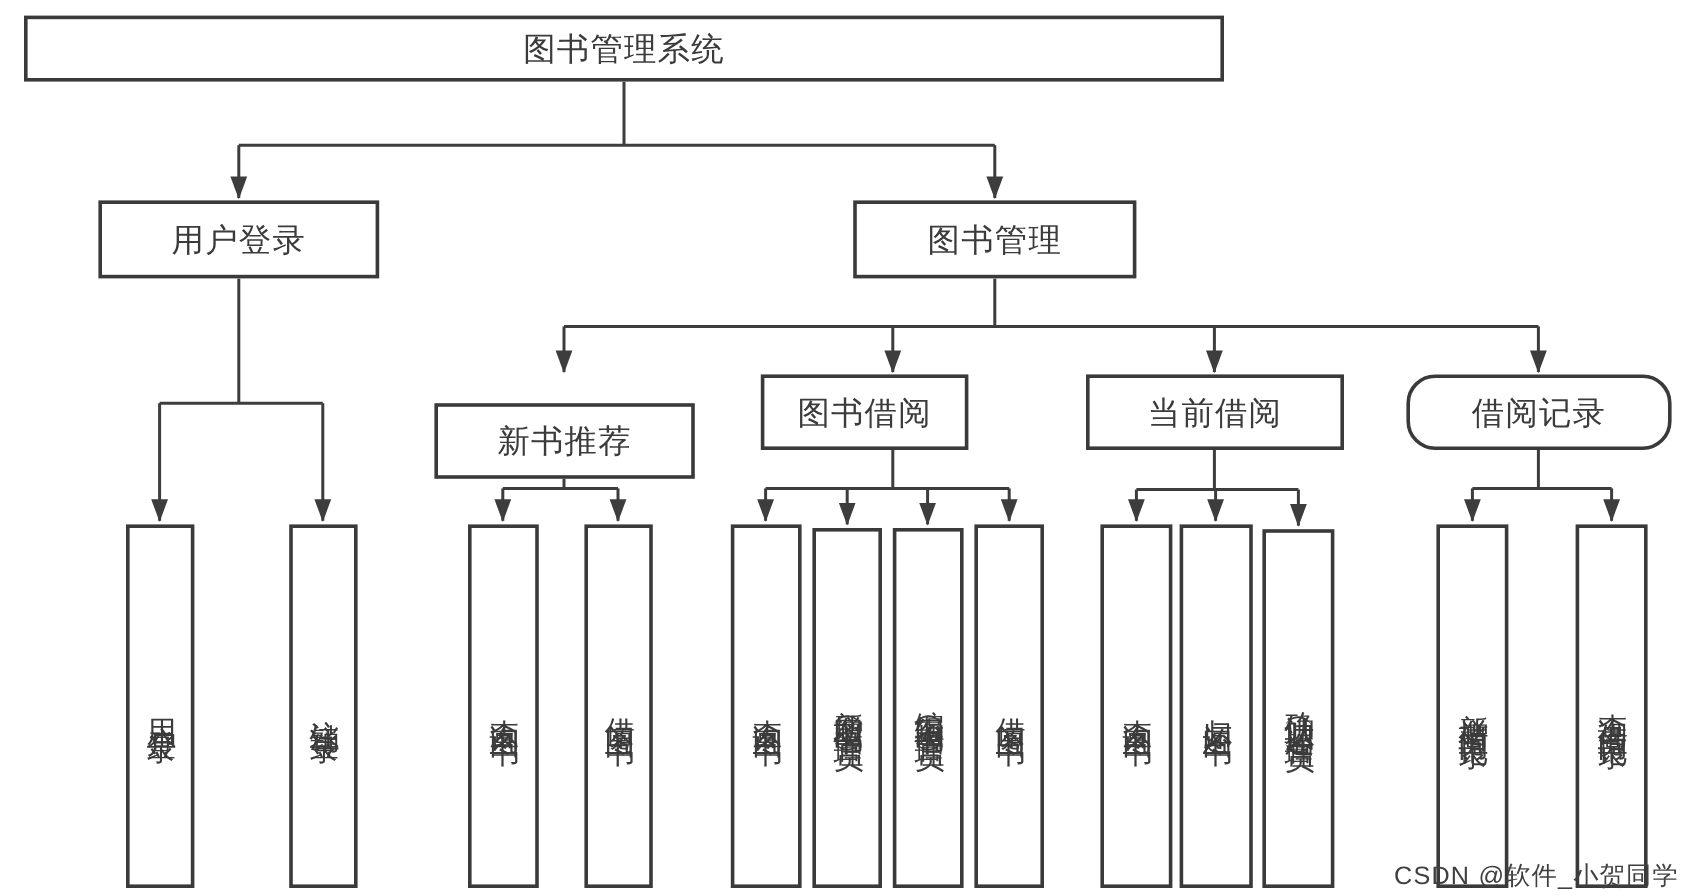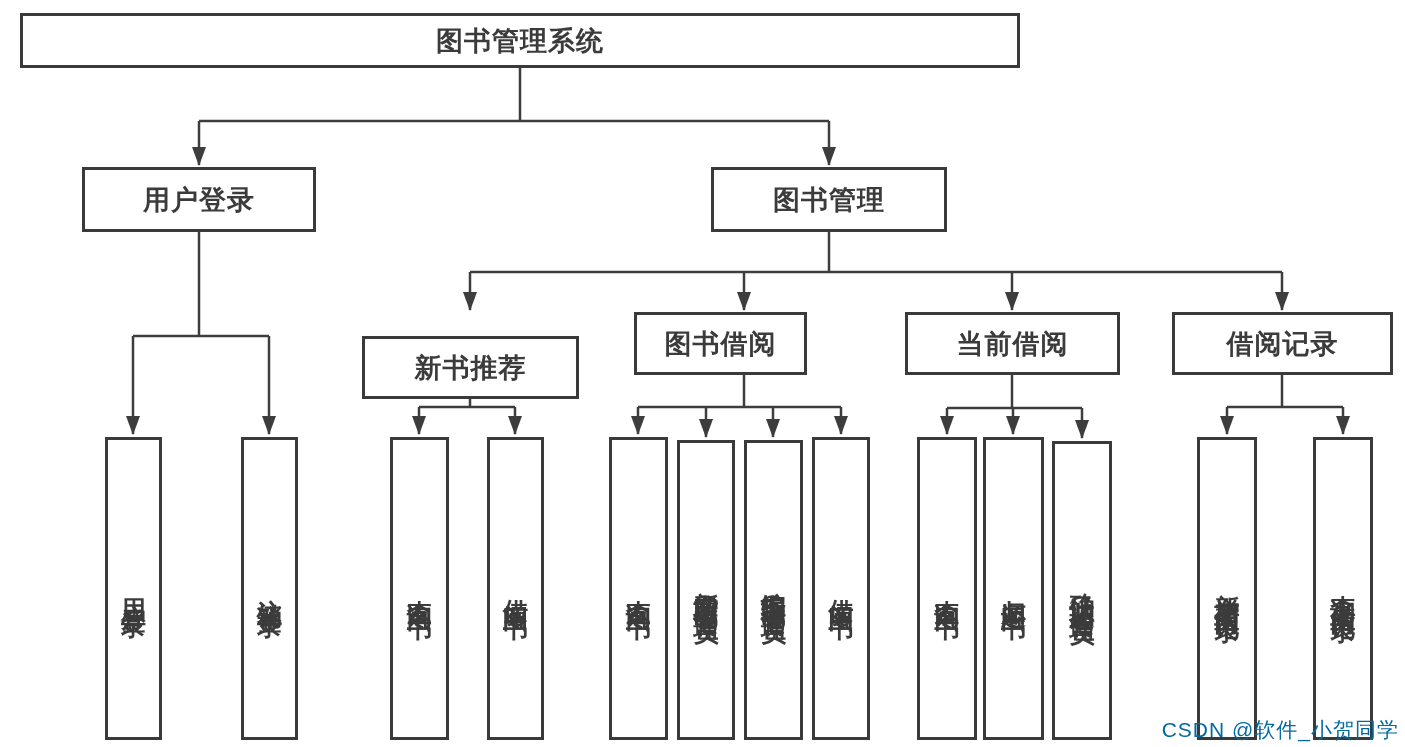--- a/index.html
+++ b/index.html
@@ -25,40 +25,39 @@
   .hbox, .vbox {
     position: absolute;
     box-sizing: border-box;
     background: #ffffff;
     border: 3px solid #3a3a3a;
     color: #3b3b3b;
     display: flex;
     align-items: center;
     justify-content: center;
     text-align: center;
-    font-weight: bold;
   }
   .hbox {
     font-size: 27px;
     letter-spacing: 1px;
     white-space: nowrap;
   }
   .vbox {
     writing-mode: vertical-rl;
     font-size: 25px;
     letter-spacing: 5px;
     line-height: 1;
   }
   #watermark {
     position: absolute;
     right: 6px;
     bottom: 3px;
     font-size: 21px;
     letter-spacing: 1px;
-    color: #0369a1;
+    color: #404040;
     white-space: nowrap;
     z-index: 5;
     text-align: center;
   }
   .cl {
     stroke: #3d3d3d;
     stroke-width: 2.5;
     fill: none;
   }
 </style>
@@ -111,21 +110,21 @@
   </svg>
 
   <div class="hbox" style="left:20px; top:13px; width:1000px; height:55px;">图书管理系统</div>
 
   <div class="hbox" style="left:82px; top:167px; width:234px; height:65px;">用户登录</div>
   <div class="hbox" style="left:711px; top:167px; width:236px; height:65px;">图书管理</div>
 
   <div class="hbox" style="left:362px; top:312px; width:217px; height:63px;margin-top:24px;">新书推荐</div>
   <div class="hbox" style="left:634px; top:312px; width:173px; height:63px;">图书借阅</div>
   <div class="hbox" style="left:905px; top:312px; width:215px; height:63px;">当前借阅</div>
-  <div class="hbox" style="left:1172px; top:312px; width:221px; height:63px;">借阅记录</div>
+  <div class="hbox" style="left:1172px; top:312px; width:221px; height:63px;border-radius:24px;">借阅记录</div>
 
   <div class="vbox" style="left:105px; top:437px; width:57px; height:303px;">用户登录</div>
   <div class="vbox" style="left:241px; top:437px; width:57px; height:303px;">注销登录</div>
 
   <div class="vbox" style="left:390px; top:437px; width:59px; height:303px;">查询图书</div>
   <div class="vbox" style="left:487px; top:437px; width:57px; height:303px;">借阅图书</div>
 
   <div class="vbox" style="left:609px; top:437px; width:59px; height:303px;">查询图书</div>
   <div class="vbox" style="left:677px; top:440px; width:58px; height:300px; letter-spacing:4px;">新增图书（管理员）</div>
   <div class="vbox" style="left:744px; top:440px; width:59px; height:300px; letter-spacing:4px;">编辑图书（管理员）</div>

